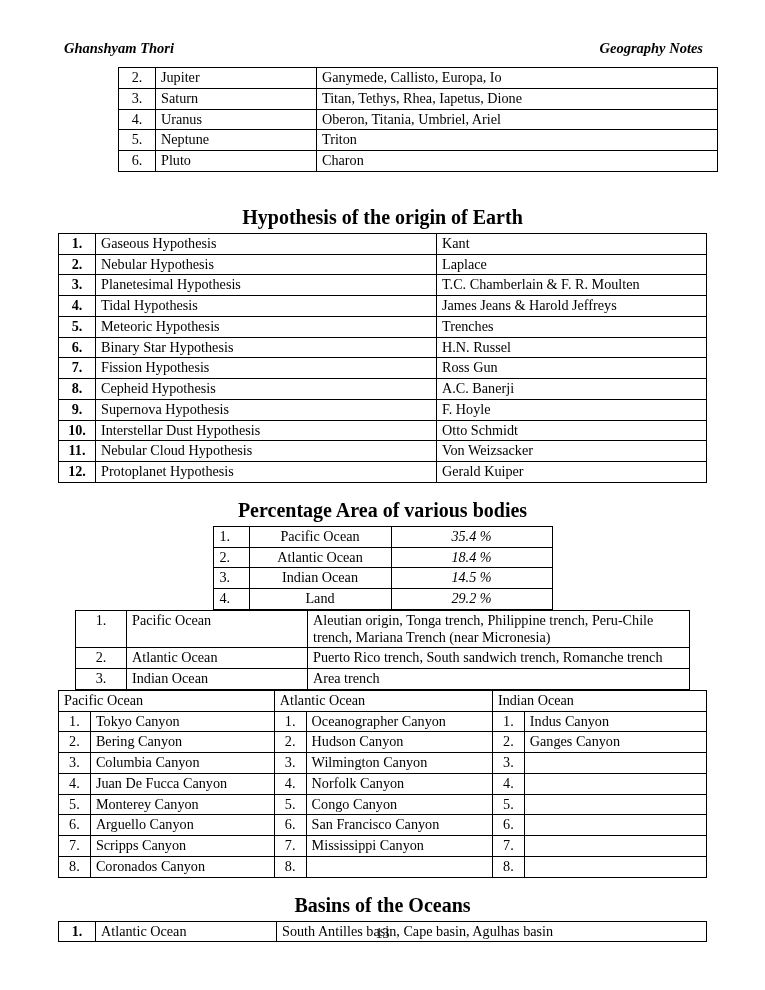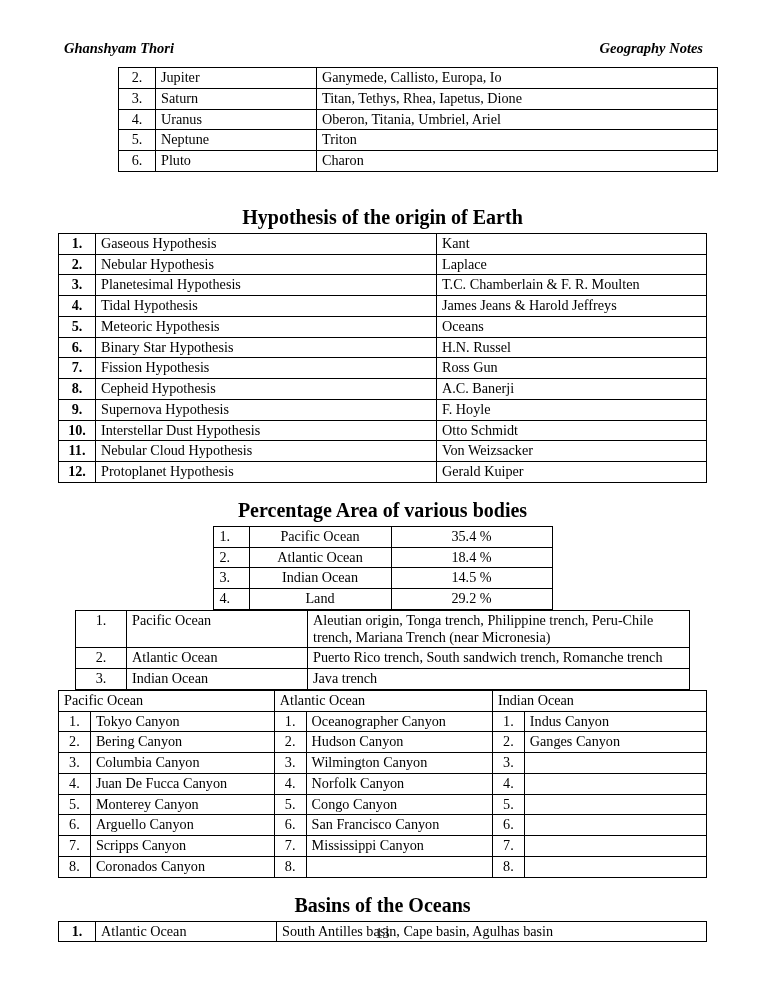--- a/index.html
+++ b/index.html
@@ -72,21 +72,21 @@
   .tbl-hypo td.c1 { width: 26px; text-align: center; font-weight: bold; }
   .tbl-hypo td.c2 { width: 330px; }
 
   
   .tbl-pct {
     margin: 0 auto;
     width: 340px;
   }
   .tbl-pct td.c1 { width: 24px; text-align: left; padding-left: 6px; }
   .tbl-pct td.c2 { text-align: center; }
-  .tbl-pct td.c3 { text-align: center; width: 150px; }
+  .tbl-pct td.c3 { text-align: center; width: 150px; font-style: italic; }
 
   
   .tbl-trench {
     margin: 0 auto;
     width: 615px;
   }
   .tbl-trench td.c1 { width: 40px; text-align: center; }
   .tbl-trench td.c2 { width: 170px; }
 
   
@@ -168,21 +168,21 @@
         <td class="c3">T.C. Chamberlain &amp; F. R. Moulten</td>
       </tr>
       <tr>
         <td class="c1">4.</td>
         <td class="c2">Tidal Hypothesis</td>
         <td class="c3">James Jeans &amp; Harold Jeffreys</td>
       </tr>
       <tr>
         <td class="c1">5.</td>
         <td class="c2">Meteoric Hypothesis</td>
-        <td class="c3">Oceans</td>
+        <td class="c3">Trenches</td>
       </tr>
       <tr>
         <td class="c1">6.</td>
         <td class="c2">Binary Star Hypothesis</td>
         <td class="c3">H.N. Russel</td>
       </tr>
       <tr>
         <td class="c1">7.</td>
         <td class="c2">Fission Hypothesis</td>
         <td class="c3">Ross Gun</td>
@@ -249,21 +249,21 @@
         <td class="c3">Aleutian origin, Tonga trench, Philippine trench, Peru-Chile trench, Mariana Trench (near Micronesia)</td>
       </tr>
       <tr>
         <td class="c1">2.</td>
         <td class="c2">Atlantic Ocean</td>
         <td class="c3">Puerto Rico trench, South sandwich trench, Romanche trench</td>
       </tr>
       <tr>
         <td class="c1">3.</td>
         <td class="c2">Indian Ocean</td>
-        <td class="c3">Java trench</td>
+        <td class="c3">Area trench</td>
       </tr>
     </tbody>
   </table>
 
   <table class="tbl-canyon">
     <thead>
       <tr>
         <th class="h" colspan="2">Pacific Ocean</th>
         <th class="h" colspan="2">Atlantic Ocean</th>
         <th class="h" colspan="2">Indian Ocean</th>

